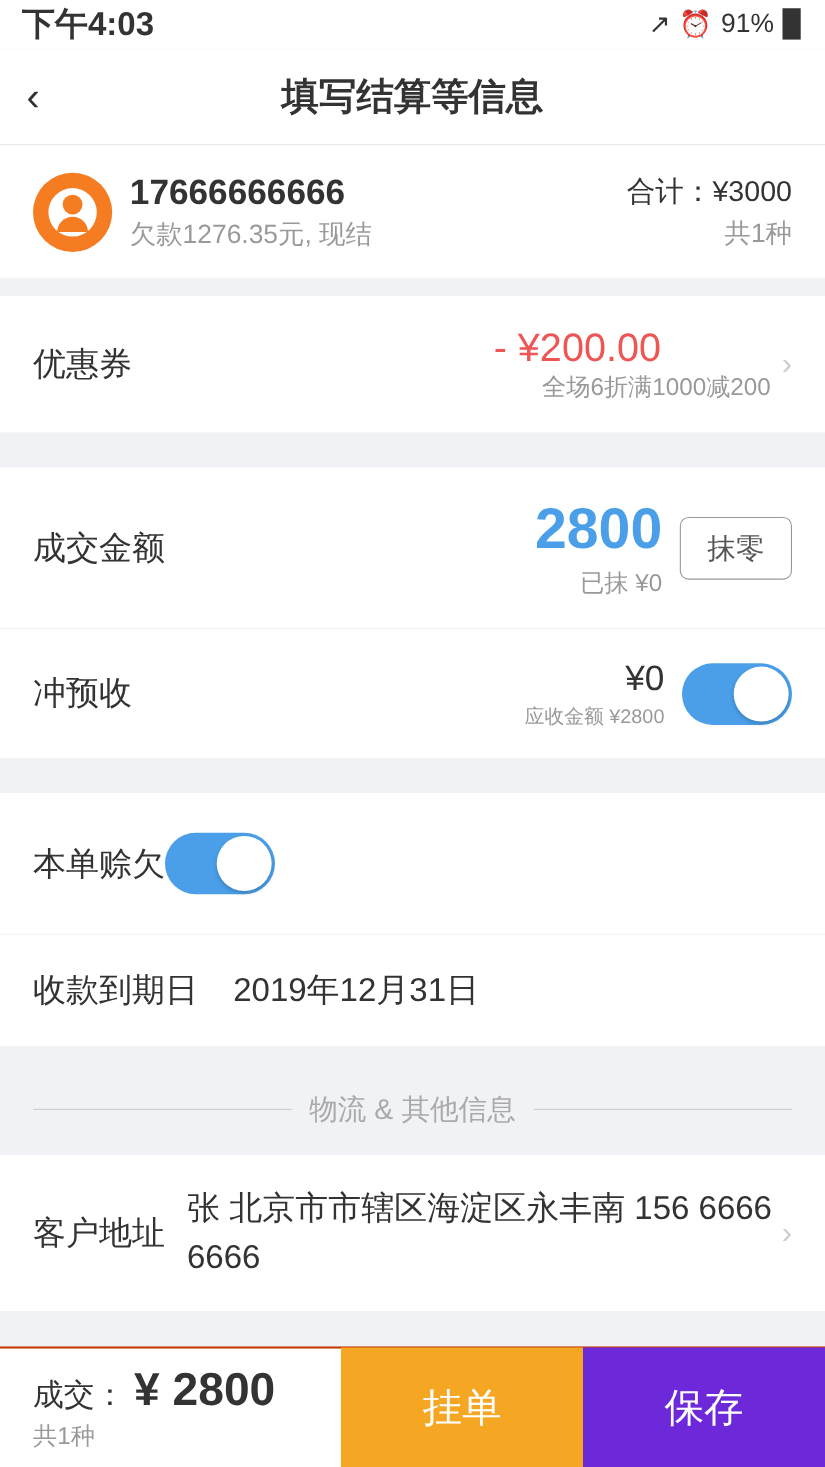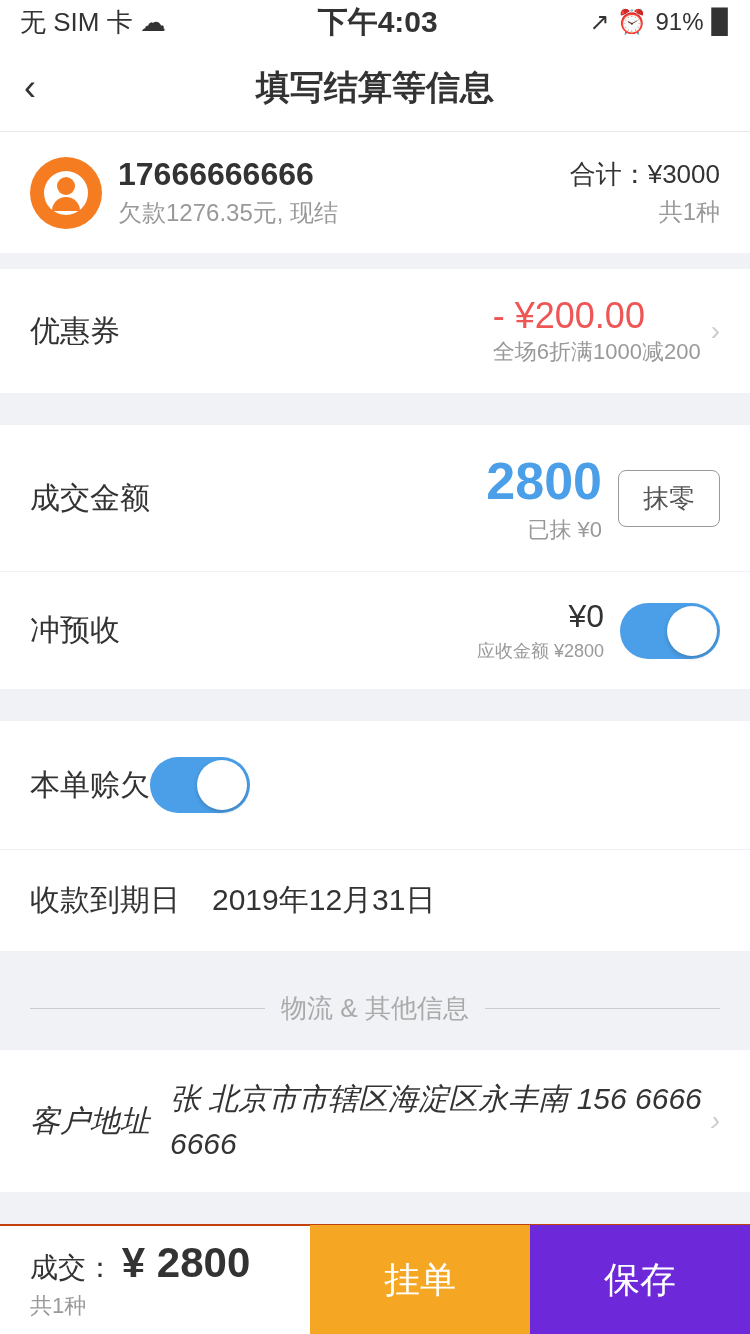--- a/index.html
+++ b/index.html
@@ -114,21 +114,21 @@
       background: #fff;
       padding: 26px 30px;
       display: flex;
       align-items: center;
       justify-content: space-between;
       margin-bottom: 16px;
     }
     .coupon-label { font-size: 30px; color: #333; }
     .coupon-right { display: flex; align-items: center; gap: 10px; }
     .coupon-discount { font-size: 36px; color: #e55; font-weight: 500; }
-    .coupon-desc { font-size: 22px; color: #999; }
+    .coupon-desc { font-size: 22px; color: #999; margin-left: 44px; }
     .chevron-right { font-size: 28px; color: #ccc; }
 
     
     .section-divider {
       height: 16px;
       background: #f0f2f5;
     }
 
     
     .form-section {
@@ -219,21 +219,20 @@
     .logistics-line { flex: 1; height: 1px; background: #ccc; }
     .logistics-text { font-size: 26px; color: #aaa; white-space: nowrap; }
 
     
     .address-row {
       background: #fff;
       padding: 26px 30px;
       display: flex;
       align-items: center;
       justify-content: space-between;
-      font-style: italic;
     }
     .address-label { font-size: 30px; color: #333; flex-shrink: 0; margin-right: 20px; }
     .address-value { font-size: 30px; color: #333; flex: 1; line-height: 1.5; }
 
     
     .bottom-bar {
       position: fixed;
       bottom: 0;
       left: 0;
       width: 750px;
@@ -276,23 +275,20 @@
       font-size: 36px;
       color: #fff;
       font-weight: 500;
       cursor: pointer;
     }
   </style>
 </head>
 <body>
 
 <div class="status-bar">
-  <div class="status-left">
-    <span>无 SIM 卡 ☁</span>
-  </div>
   <div class="status-center">下午4:03</div>
   <div class="status-right">
     <span>↗</span>
     <span>⏰</span>
     <span>91%</span>
     <span>▉</span>
   </div>
 </div>
 
 <div class="nav-bar">

